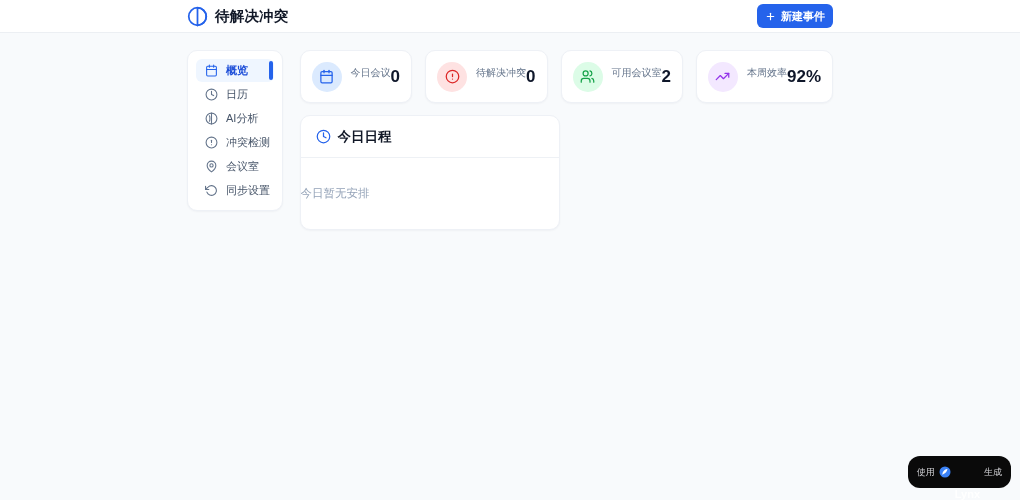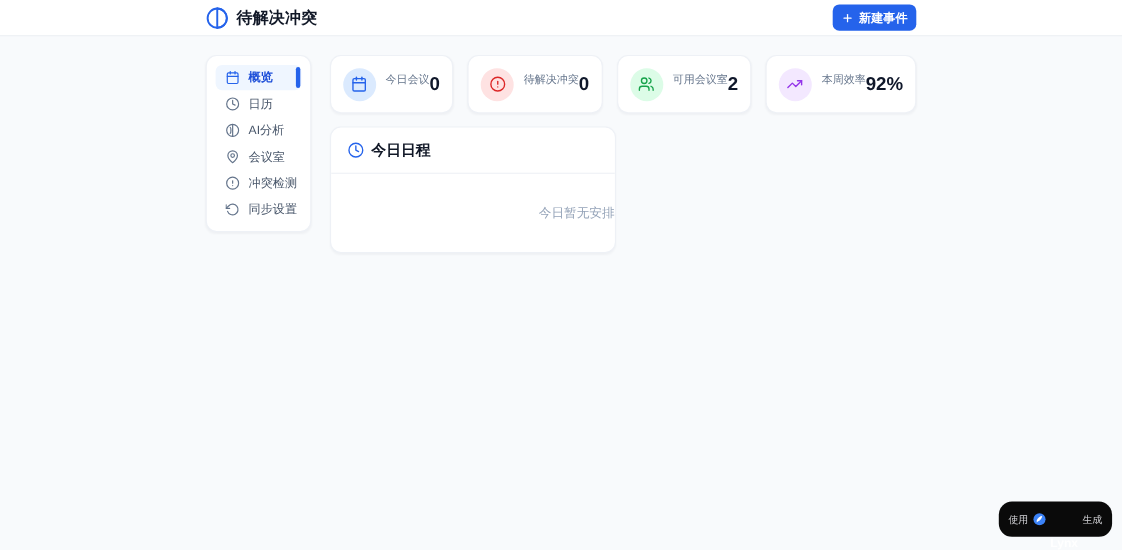--- a/index.html
+++ b/index.html
@@ -108,21 +108,21 @@
     overflow: hidden;
   }
   .panel-header {
     display: flex; align-items: center; gap: 7px;
     padding: 0 15px; height: 42px; flex: 0 0 auto;
     border-bottom: 1px solid #eef1f5;
     font-size: 13.5px; font-weight: 700; color: #111827;
   }
   .panel-header svg { width: 15px; height: 15px; flex: 0 0 auto; }
   .panel-body {
-    flex: 1; display: flex; align-items: center; justify-content: flex-end;
+    flex: 1; display: flex; align-items: center; justify-content: flex-start;
     font-size: 11.5px; color: #94a3b8;
   }
 
   
   .lynx-badge {
     position: absolute; right: 9px; bottom: 12px;
     height: 22px; padding: 16px 9px;
     background: #0a0a0a; border-radius: 12px;
     display: flex; align-items: center; gap: 4px;
     cursor: pointer;
@@ -179,32 +179,32 @@
     <div class="nav-item">
       <svg viewBox="0 0 24 24" fill="none" stroke="currentColor" stroke-width="2" stroke-linecap="round" stroke-linejoin="round">
         <circle cx="12" cy="12" r="10"></circle>
           <line x1="12" y1="2" x2="12" y2="22"></line>
           <path d="M8 7c1.5 1 1.5 9 0 10"></path>
       </svg>
       <span>AI分析</span>
     </div>
     <div class="nav-item">
       <svg viewBox="0 0 24 24" fill="none" stroke="currentColor" stroke-width="2" stroke-linecap="round" stroke-linejoin="round">
-        <path d="M20 10c0 6-8 12-8 12s-8-6-8-12a8 8 0 0 1 16 0Z"></path>
-          <circle cx="12" cy="10" r="3"></circle>
-      </svg>
-      <span>会议室</span>
-    </div>
-    <div class="nav-item">
-      <svg viewBox="0 0 24 24" fill="none" stroke="currentColor" stroke-width="2" stroke-linecap="round" stroke-linejoin="round">
         <circle cx="12" cy="12" r="10"></circle>
           <line x1="12" y1="8" x2="12" y2="12"></line>
           <line x1="12" y1="16" x2="12.01" y2="16"></line>
       </svg>
       <span>冲突检测</span>
+    </div>
+    <div class="nav-item">
+      <svg viewBox="0 0 24 24" fill="none" stroke="currentColor" stroke-width="2" stroke-linecap="round" stroke-linejoin="round">
+        <path d="M20 10c0 6-8 12-8 12s-8-6-8-12a8 8 0 0 1 16 0Z"></path>
+          <circle cx="12" cy="10" r="3"></circle>
+      </svg>
+      <span>会议室</span>
     </div>
     <div class="nav-item">
       <svg viewBox="0 0 24 24" fill="none" stroke="currentColor" stroke-width="2" stroke-linecap="round" stroke-linejoin="round">
         <polyline points="1 4 1 10 7 10"></polyline>
           <path d="M3.51 15a9 9 0 1 0 2.13-9.36L1 10"></path>
       </svg>
       <span>同步设置</span>
     </div>
   </nav>
 

